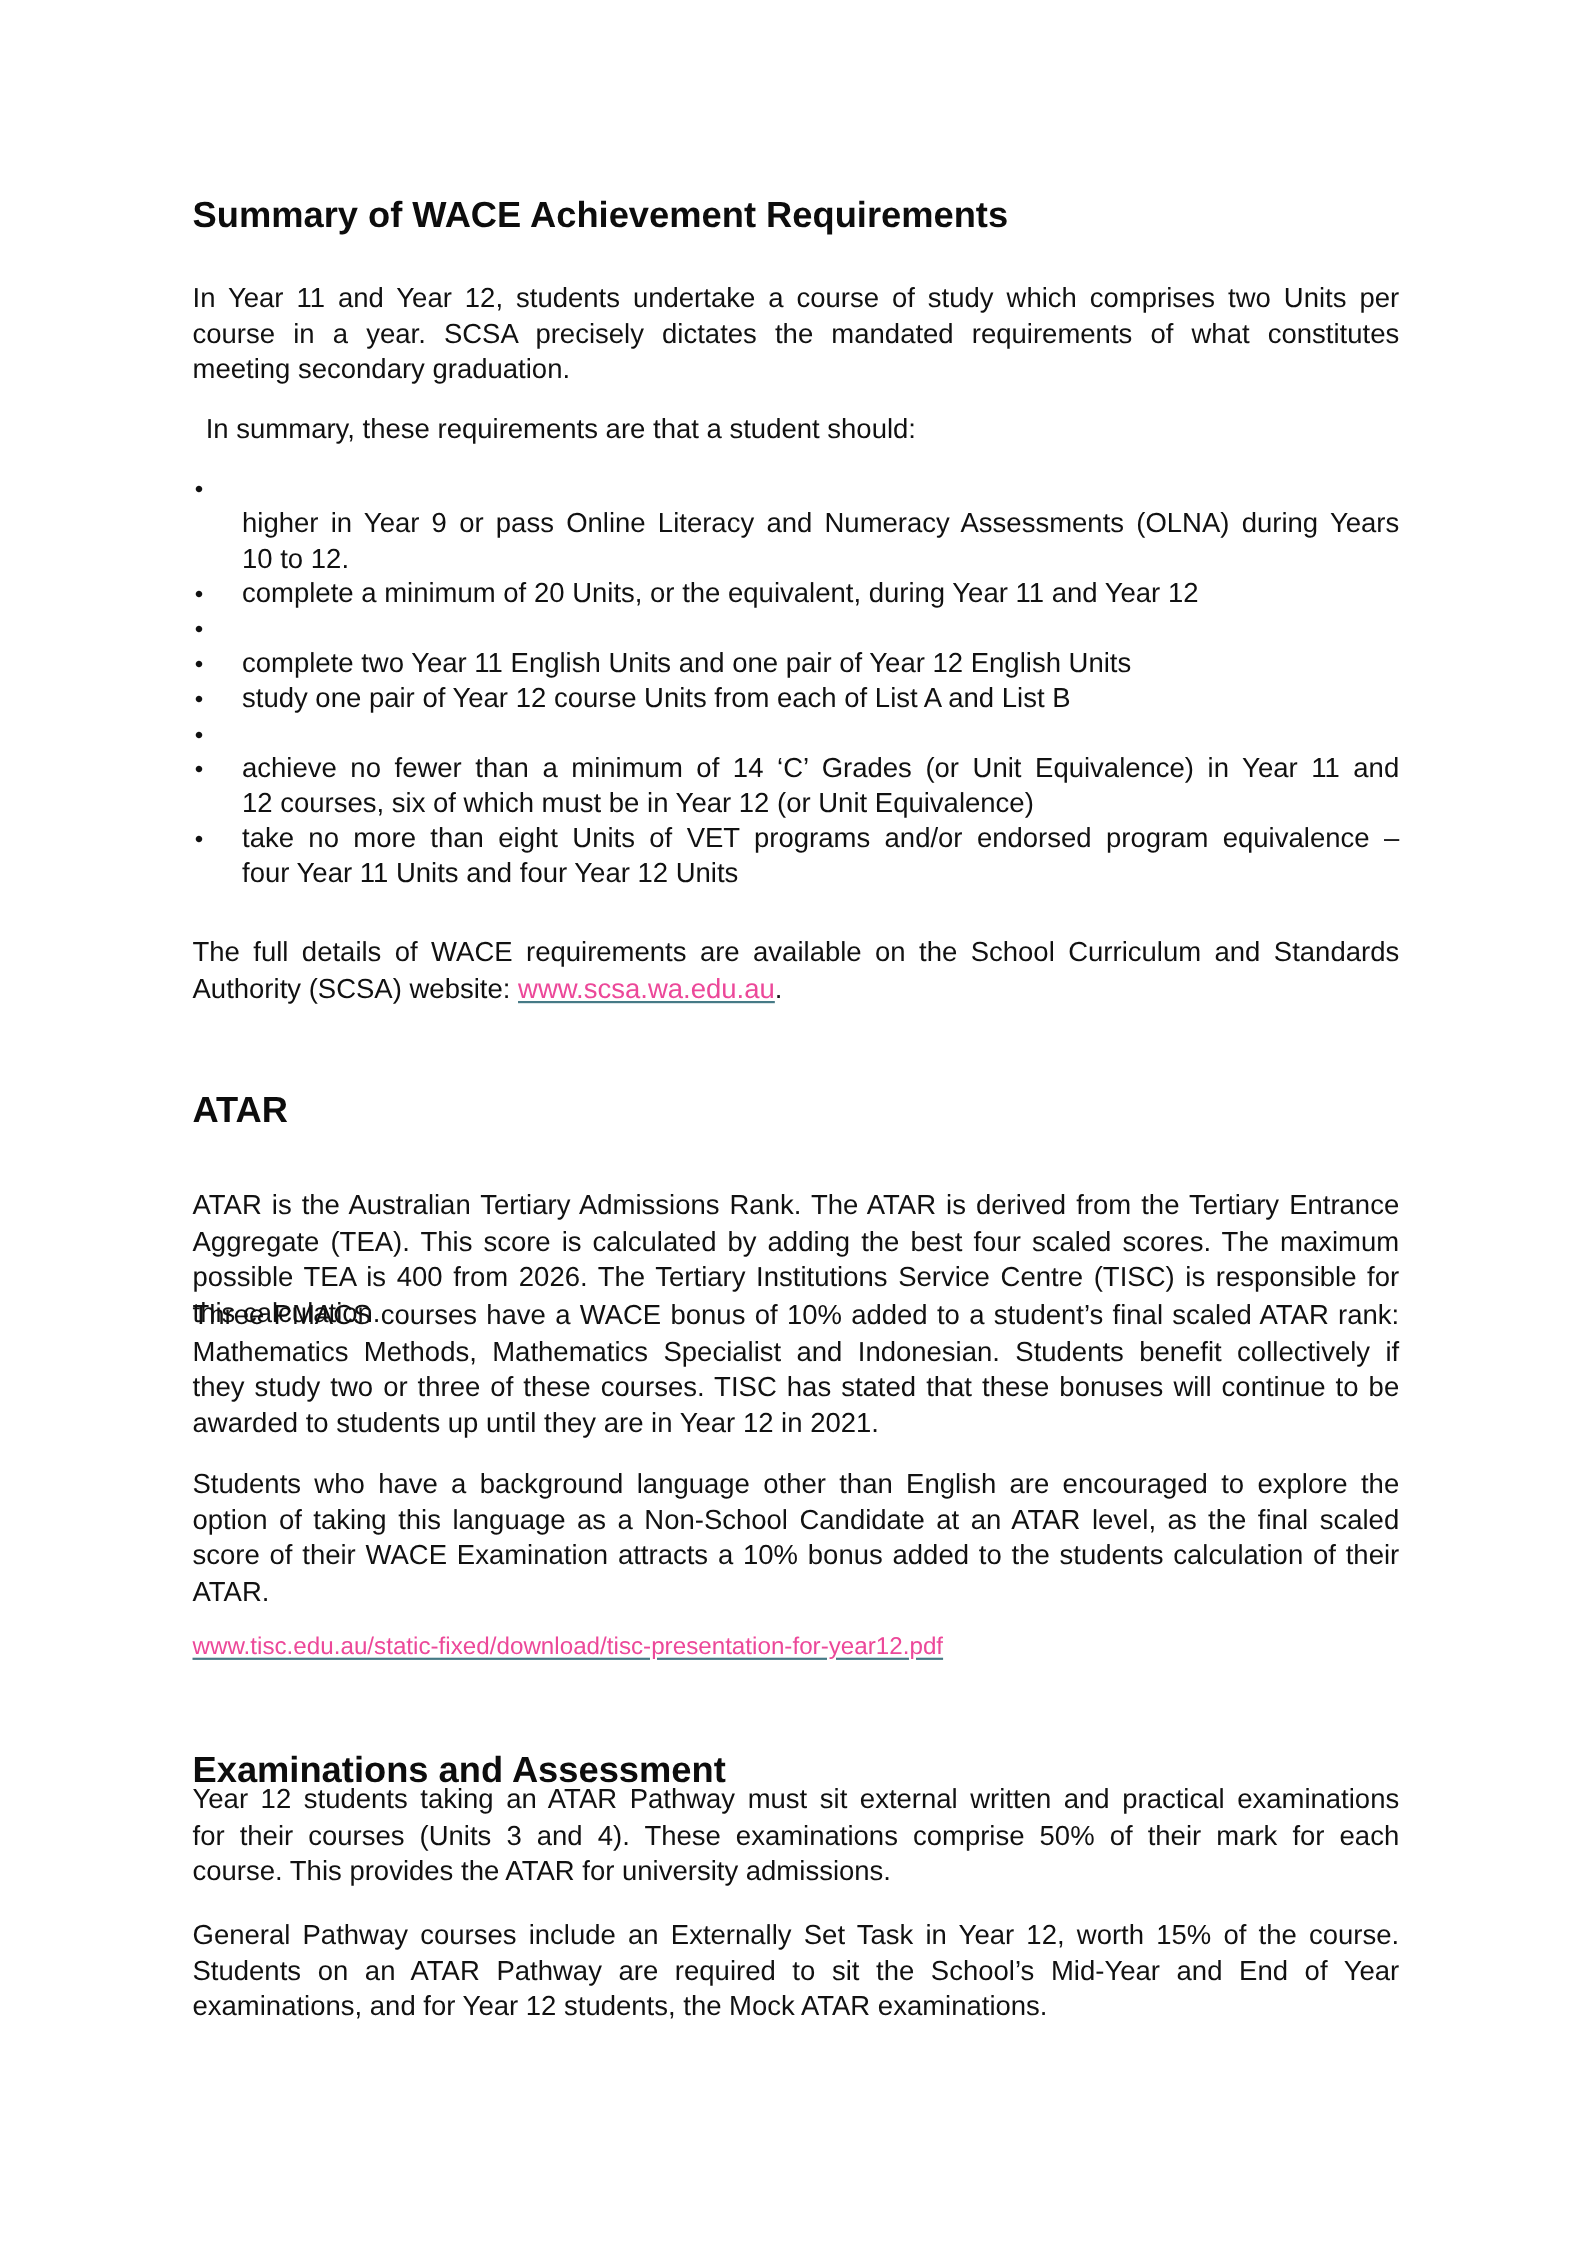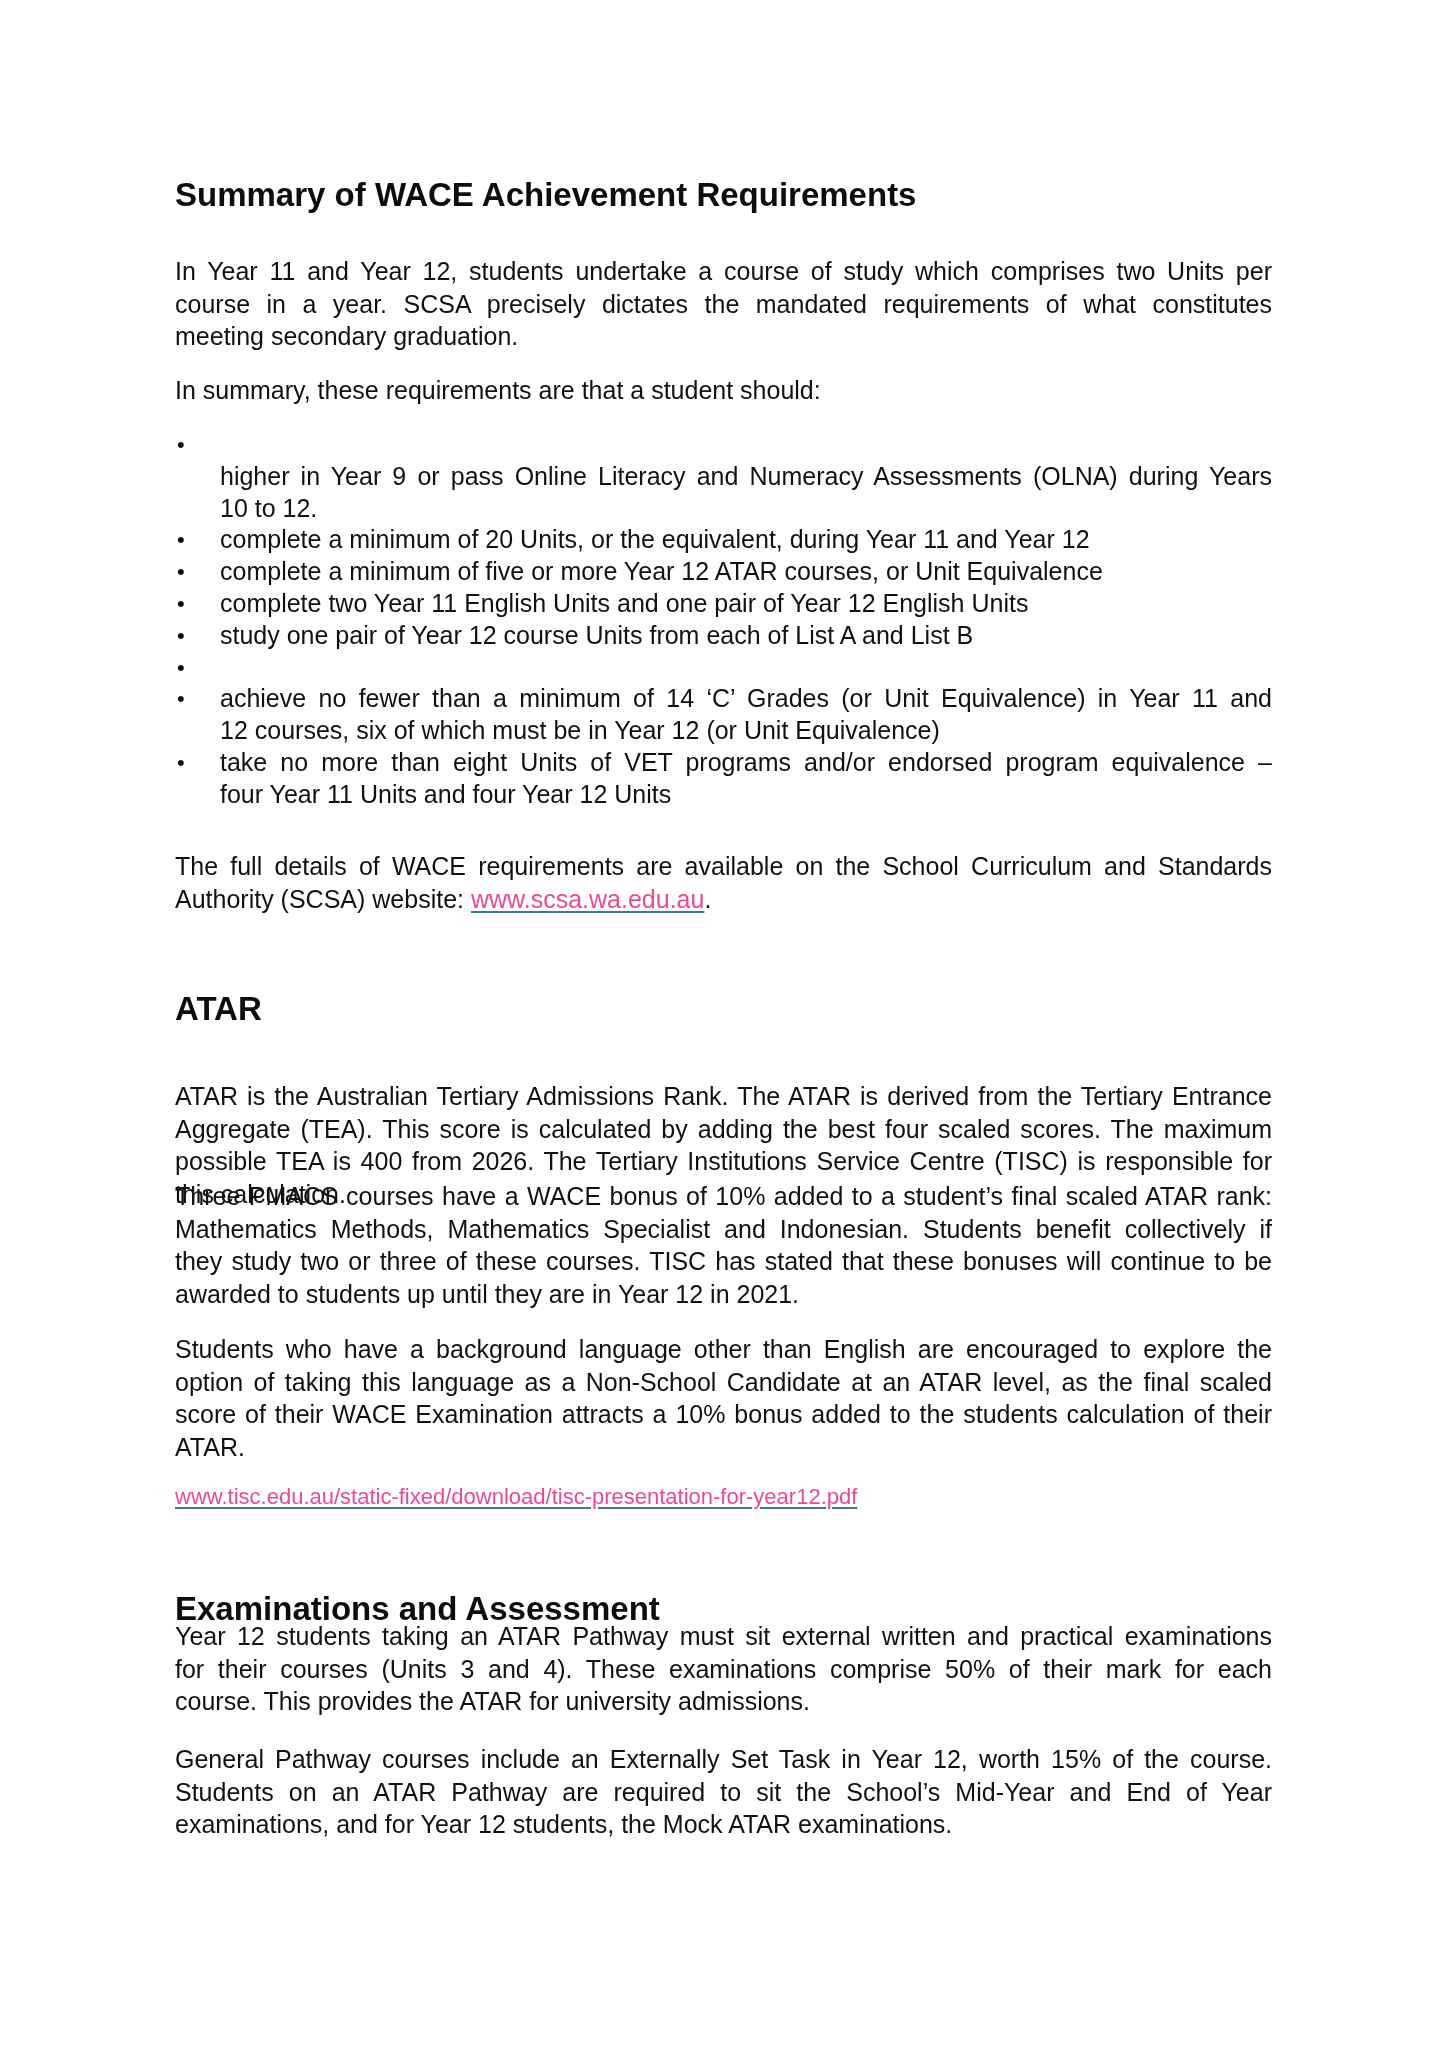--- a/index.html
+++ b/index.html
@@ -23,35 +23,35 @@
 <div class="page">
 
   <div class="h" style="top:178px;">Summary of WACE Achievement Requirements</div>
 
   <div class="block" style="top:255px;">
     <span class="line">In Year 11 and Year 12, students undertake a course of study which comprises two Units per</span>
     <span class="line">course in a year. SCSA precisely dictates the mandated requirements of what constitutes</span>
     <span class="line last">meeting secondary graduation.</span>
   </div>
 
-  <div class="block" style="top:374px;">
+  <div class="block" style="top:374px;margin-left:12px;">
     <span class="line last">In summary, these requirements are that a student should:</span>
   </div>
 
   <div class="bullets" style="top:429px;">
     <div>
       <span class="bline"><span class="bdot">•</span></span>
       <span class="bline">higher in Year 9 or pass Online Literacy and Numeracy Assessments (OLNA) during Years</span>
       <span class="bline last">10 to 12.</span>
     </div>
     <div>
       <span class="bline last"><span class="bdot">•</span><span>complete a minimum of 20 Units, or the equivalent, during Year 11 and Year 12</span></span>
     </div>
     <div>
-      <span class="bline last"><span class="bdot">•</span><span>complete a minimum of five or more Year 12 ATAR courses, or Unit Equivalence</span></span>
+      <span class="bline last"><span class="bdot">•</span></span>
     </div>
     <div>
       <span class="bline last"><span class="bdot">•</span><span>complete two Year 11 English Units and one pair of Year 12 English Units</span></span>
     </div>
     <div>
       <span class="bline last"><span class="bdot">•</span><span>study one pair of Year 12 course Units from each of List A and List B</span></span>
     </div>
     <div>
       <span class="bline last"><span class="bdot">•</span></span>
     </div>

